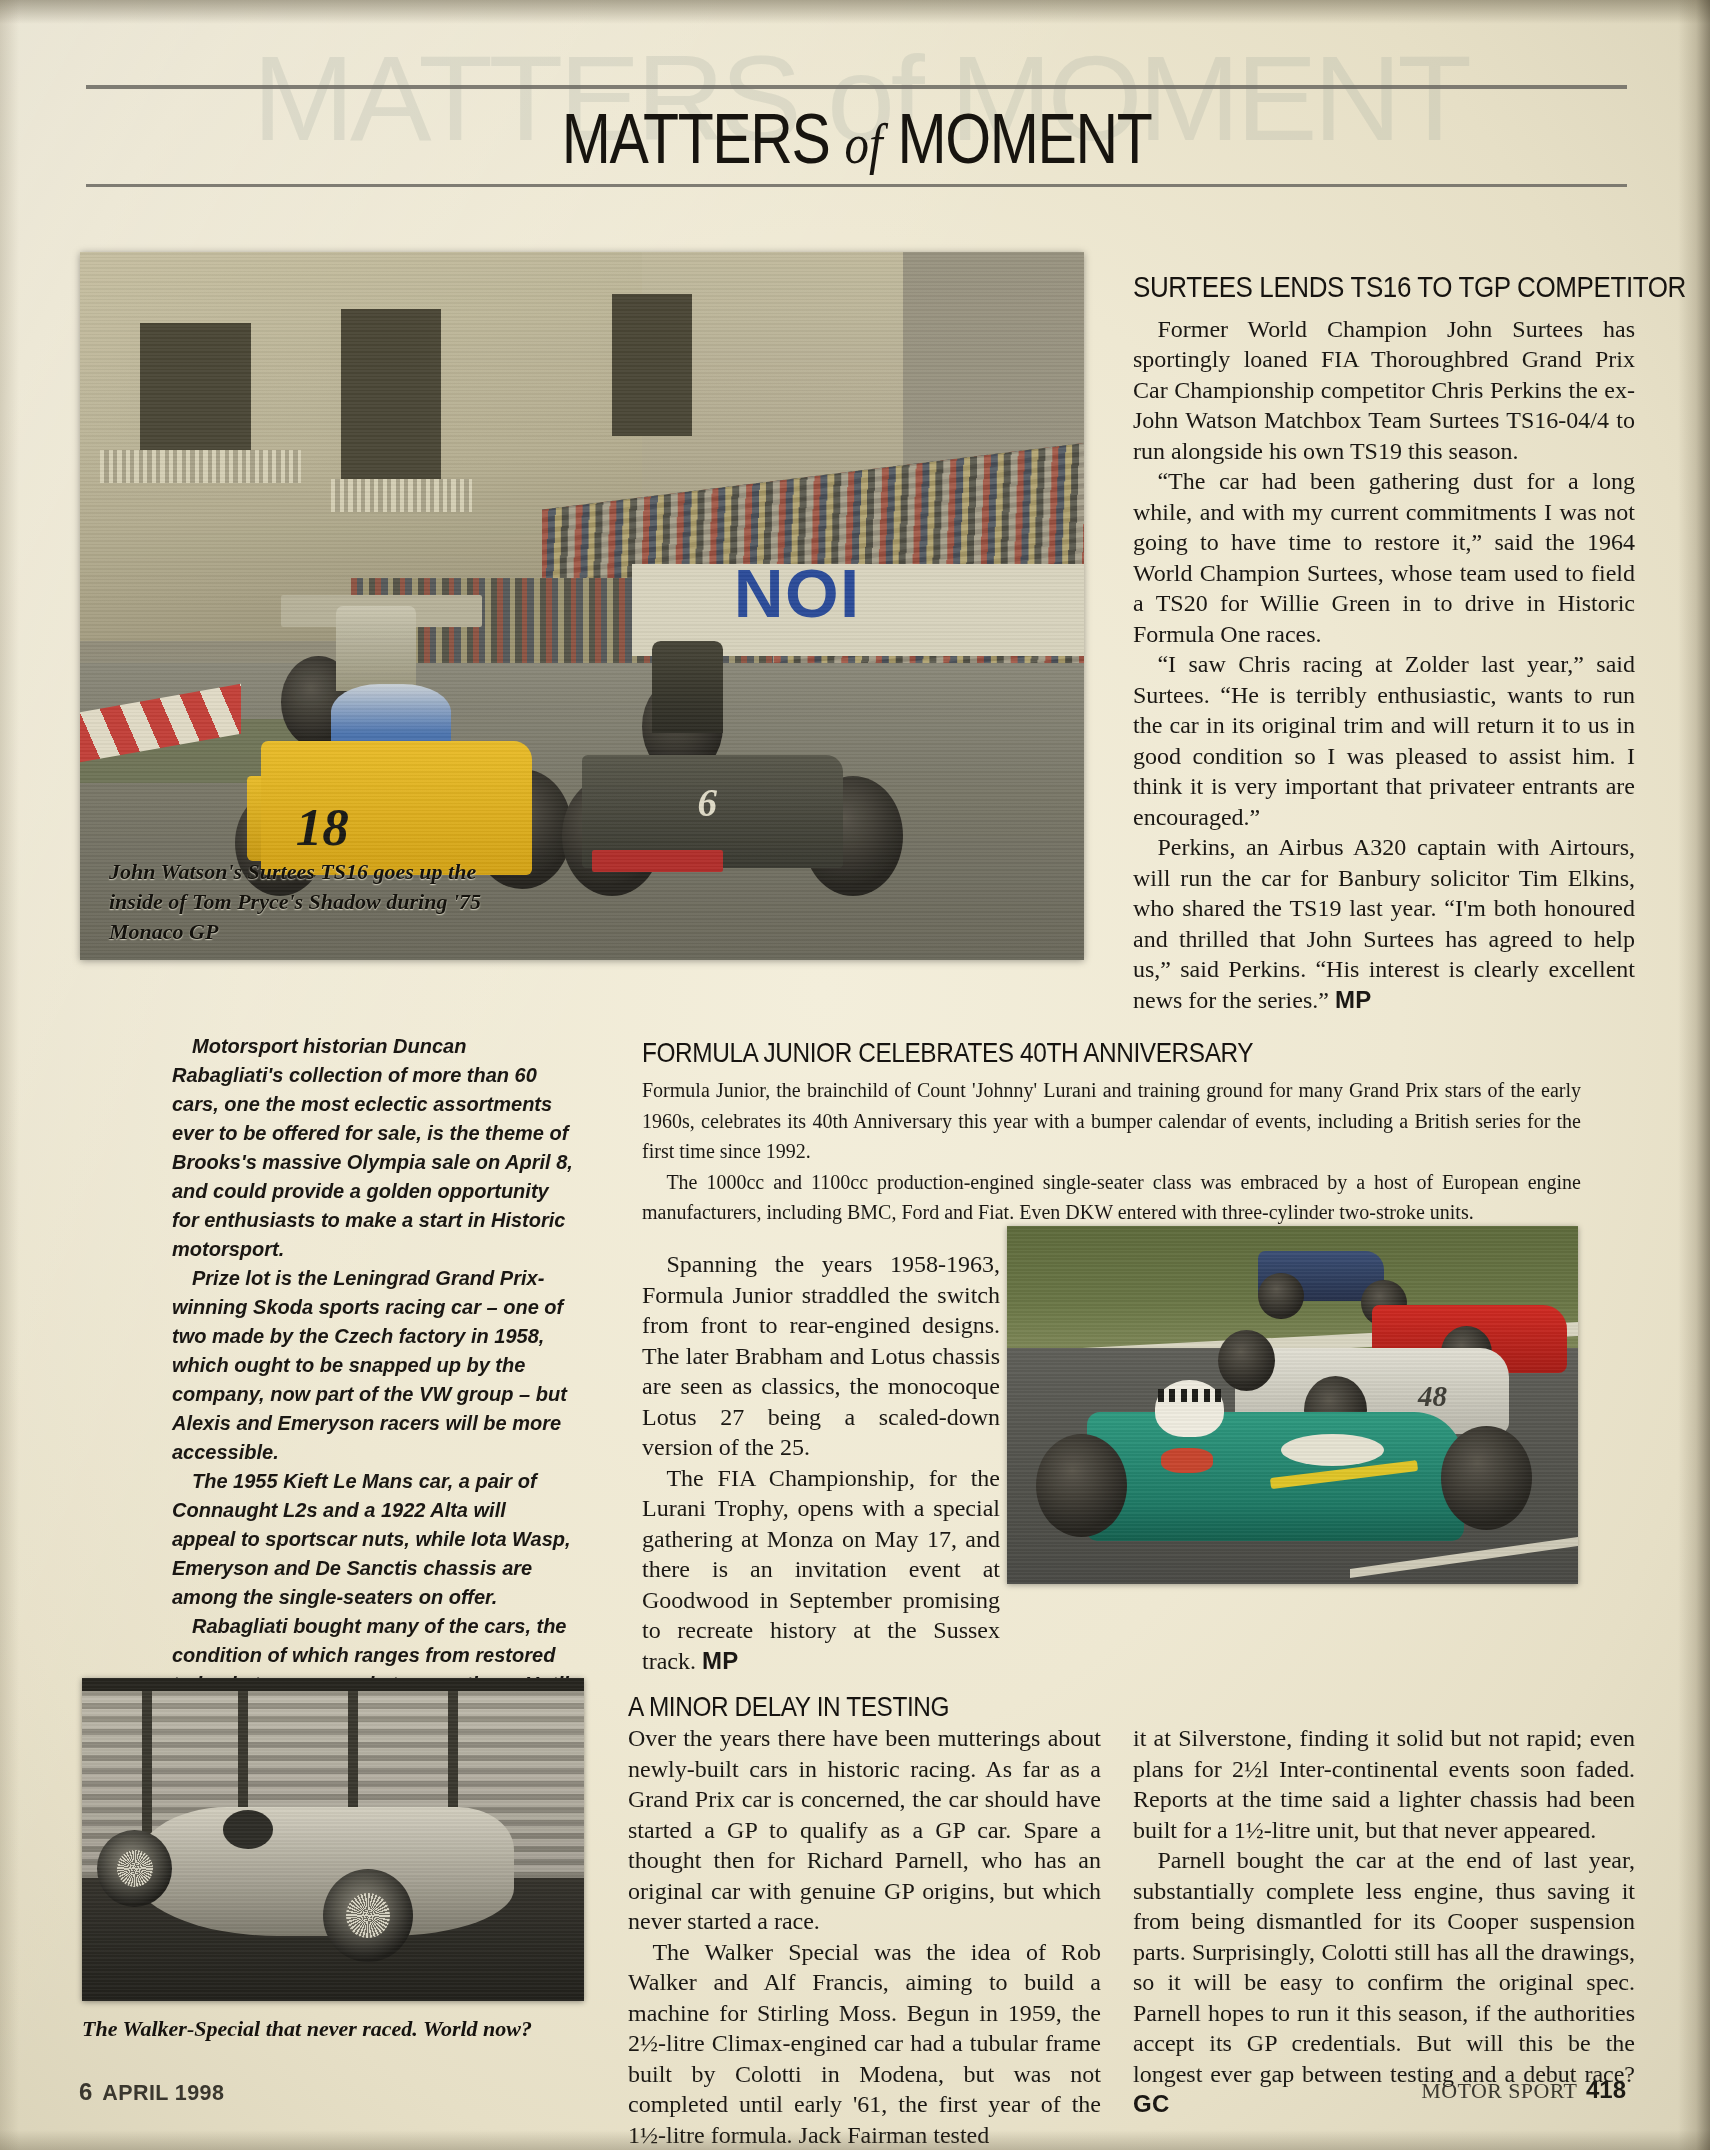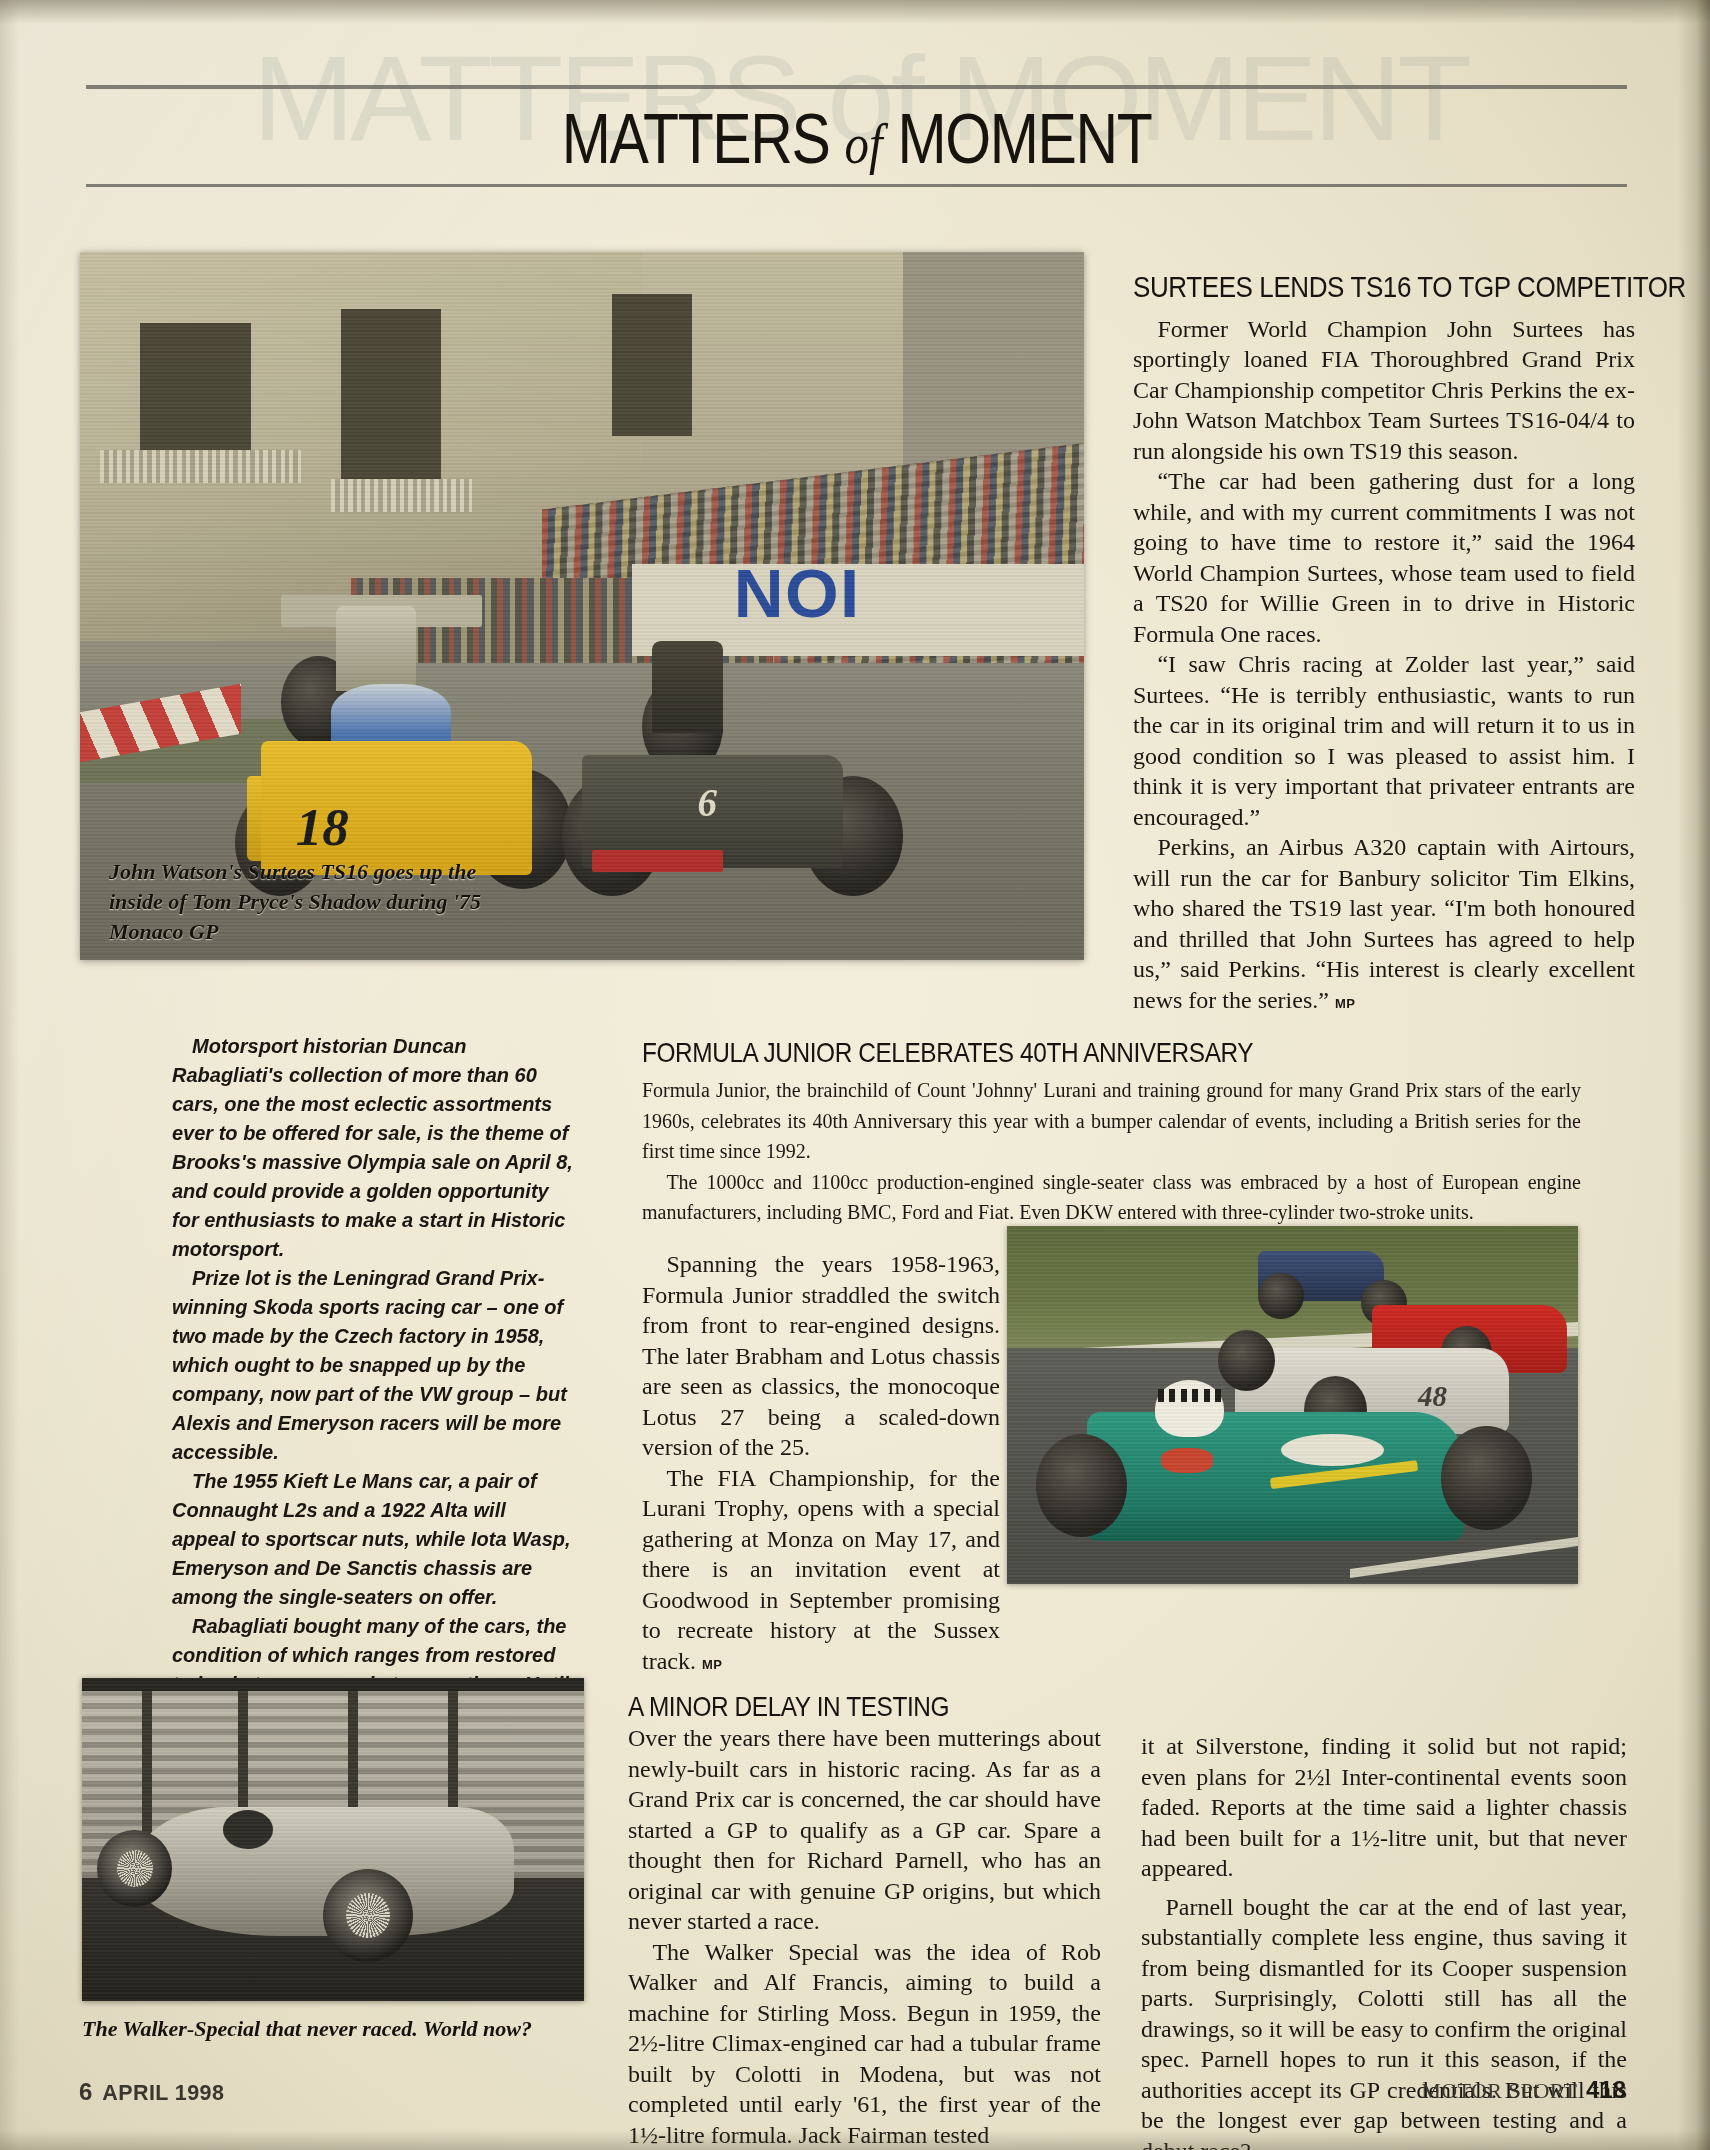--- a/index.html
+++ b/index.html
@@ -212,21 +212,21 @@
   }
   .bodytext{
     font-family:"Liberation Serif", serif;
     font-size:24px;line-height:30.5px;
     color:#1b1814;
     text-align:justify;
     margin:0;
   }
   .bodytext p{margin:0;text-indent:24.4px;}
   .bodytext p.first{text-indent:24.4px;}
-  .sig{font-family:"Liberation Sans", sans-serif;font-weight:bold;font-size:13px;letter-spacing:0.4px;}
+  .sig{font-family:"Liberation Sans", sans-serif;font-weight:bold;font-size:24px;letter-spacing:0.4px;}
 
   
   .col-rabagliati{
     position:absolute;left:172px;top:1032px;width:401px;
     font-family:"Liberation Sans", sans-serif;
     font-style:italic;font-weight:bold;
     font-size:20px;line-height:29px;
     color:#1a1713;
   }
   .col-rabagliati p{margin:0;text-indent:20px;}
@@ -284,21 +284,21 @@
     font-family:"Liberation Serif", serif;
     font-size:24px;line-height:30.5px;color:#1b1814;text-align:justify;
   }
   .md-col1 p{margin:0;text-indent:24.4px;}
   .md-col1 p.noind{text-indent:0;}
   .md-col2{
     position:absolute;left:1133px;top:1723px;width:502px;
     font-family:"Liberation Serif", serif;
     font-size:24px;line-height:30.5px;color:#1b1814;text-align:justify;
   }
-  .md-col2 p{margin:8px;text-indent:24.4px;}
+  .md-col2 p{margin:0;text-indent:24.4px;}
   .md-col2 p.noind{text-indent:0;}
 
   
   .photo-walker{
     position:absolute;left:82px;top:1678px;width:502px;height:323px;
     overflow:hidden;box-shadow:0 1.4px 5.7px rgba(0,0,0,.4);
     background:#2b2a26;
   }
   .w-wall{
     position:absolute;left:0;top:4%;width:100%;height:58%;

